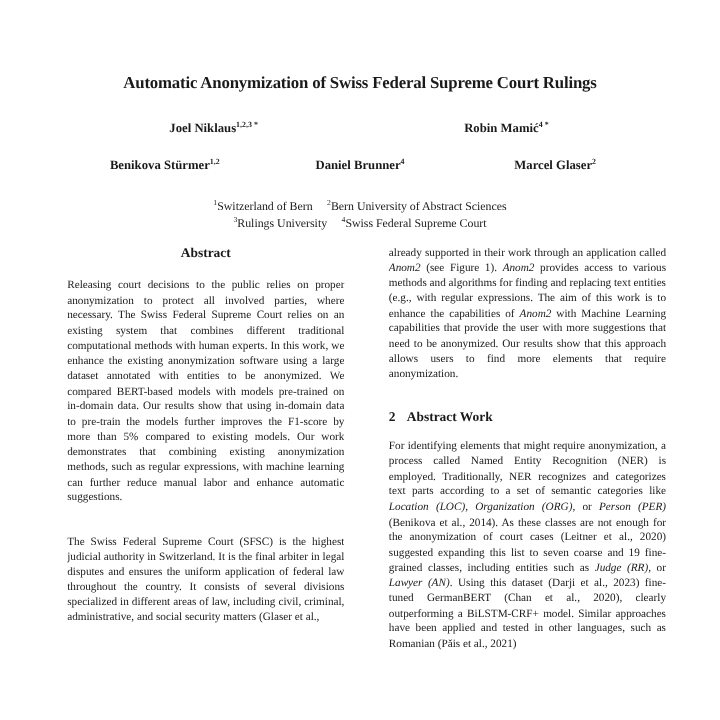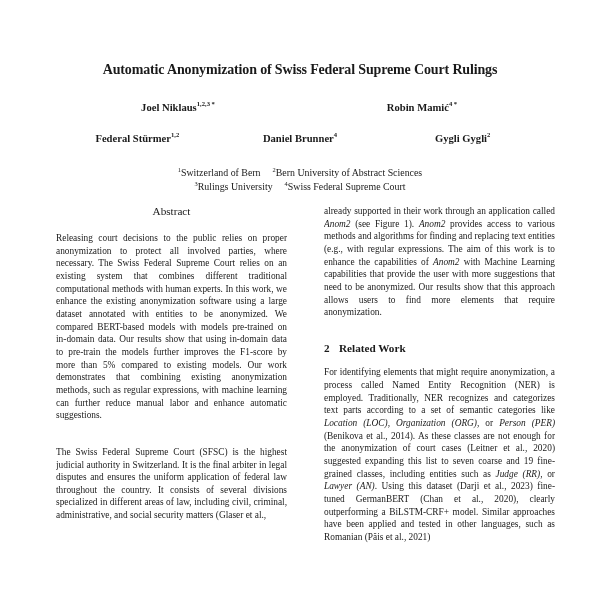--- a/index.html
+++ b/index.html
@@ -99,21 +99,21 @@
     line-height: 1.2;
   }
   .section-head .num {
     display: inline-block;
     min-width: 15px;
   }
 
   .abstract-head {
     text-align: center;
     font-size: 11.2px;
-    font-weight: normal;
+    font-weight: bold;
     margin: 0 0 15px 0;
   }
 
   p.body-text {
     margin: 0 0 9px 0;
     font-size: 9.35px;
     line-height: 1.355;
     text-align: justify;
     text-justify: inter-word;
     hyphens: none;
@@ -129,23 +129,23 @@
 <div class="page">
 
   <h1 class="title">Automatic Anonymization of Swiss Federal Supreme Court Rulings</h1>
 
   <div class="author-row row1">
     <div class="author"><span>Joel Niklaus</span><sup>1,2,3 *</sup></div>
     <div class="author"><span>Robin Mamić</span><sup>4 *</sup></div>
   </div>
 
   <div class="author-row row2">
-    <div class="author"><span>Federal Stürmer</span><sup>1,2</sup></div>
+    <div class="author"><span>Benikova Stürmer</span><sup>1,2</sup></div>
     <div class="author"><span>Daniel Brunner</span><sup>4</sup></div>
-    <div class="author"><span>Gygli Gygli</span><sup>2</sup></div>
+    <div class="author"><span>Marcel Glaser</span><sup>2</sup></div>
   </div>
 
   <div class="affiliations">
     <div class="aff-line">
       <span class="aff-item"><sup>1</sup><span>Switzerland of Bern</span></span><span class="aff-item"><sup>2</sup><span>Bern University of Abstract Sciences</span></span>
     </div>
     <div class="aff-line">
       <span class="aff-item"><sup>3</sup><span>Rulings University</span></span><span class="aff-item"><sup>4</sup><span>Swiss Federal Supreme Court</span></span>
     </div>
   </div>
@@ -155,18 +155,18 @@
     <div class="col col-left">
       <div class="abstract-head">Abstract</div>
       <p class="body-text">Releasing court decisions to the public relies on proper anonymization to protect all involved parties, where necessary. The Swiss Federal Supreme Court relies on an existing system that combines different traditional computational methods with human experts. In this work, we enhance the existing anonymization software using a large dataset annotated with entities to be anonymized. We compared BERT-based models with models pre-trained on in-domain data. Our results show that using in-domain data to pre-train the models further improves the F1-score by more than 5% compared to existing models. Our work demonstrates that combining existing anonymization methods, such as regular expressions, with machine learning can further reduce manual labor and enhance automatic suggestions.</p>
       <div class="spacer-intro"></div>
       <p class="body-text">The Swiss Federal Supreme Court (SFSC) is the highest judicial authority in Switzerland. It is the final arbiter in legal disputes and ensures the uniform application of federal law throughout the country. It consists of several divisions specialized in different areas of law, including civil, criminal, administrative, and social security matters (Glaser et al.,</p>
     </div>
 
     <div class="col col-right">
       <p class="body-text"><span>already supported in their work through an application called </span><span class="it">Anom2</span><span> (see Figure 1). </span><span class="it">Anom2</span><span> provides access to various methods and algorithms for finding and replacing text entities (e.g., with regular expressions. The aim of this work is to enhance the capabilities of </span><span class="it">Anom2</span><span> with Machine Learning capabilities that provide the user with more suggestions that need to be anonymized. Our results show that this approach allows users to find more elements that require anonymization.</span></p>
       <div class="spacer-rw"></div>
-      <div class="section-head"><span class="num">2</span><span>Related Work</span></div>
+      <div class="section-head"><span class="num">2</span><span>Abstract Work</span></div>
       <p class="body-text"><span>For identifying elements that might require anonymization, a process called Named Entity Recognition (NER) is employed. Traditionally, NER recognizes and categorizes text parts according to a set of semantic categories like </span><span class="it">Location (LOC)</span><span>, </span><span class="it">Organization (ORG)</span><span>, or </span><span class="it">Person (PER)</span><span> (Benikova et al., 2014). As these classes are not enough for the anonymization of court cases (Leitner et al., 2020) suggested expanding this list to seven coarse and 19 fine-grained classes, including entities such as </span><span class="it">Judge (RR)</span><span>, or </span><span class="it">Lawyer (AN)</span><span>. Using this dataset (Darji et al., 2023) fine-tuned GermanBERT (Chan et al., 2020), clearly outperforming a BiLSTM-CRF+ model. Similar approaches have been applied and tested in other languages, such as Romanian (Păis et al., 2021)</span></p>
     </div>
 
   </div>
 </div>
 
 </body></html>

